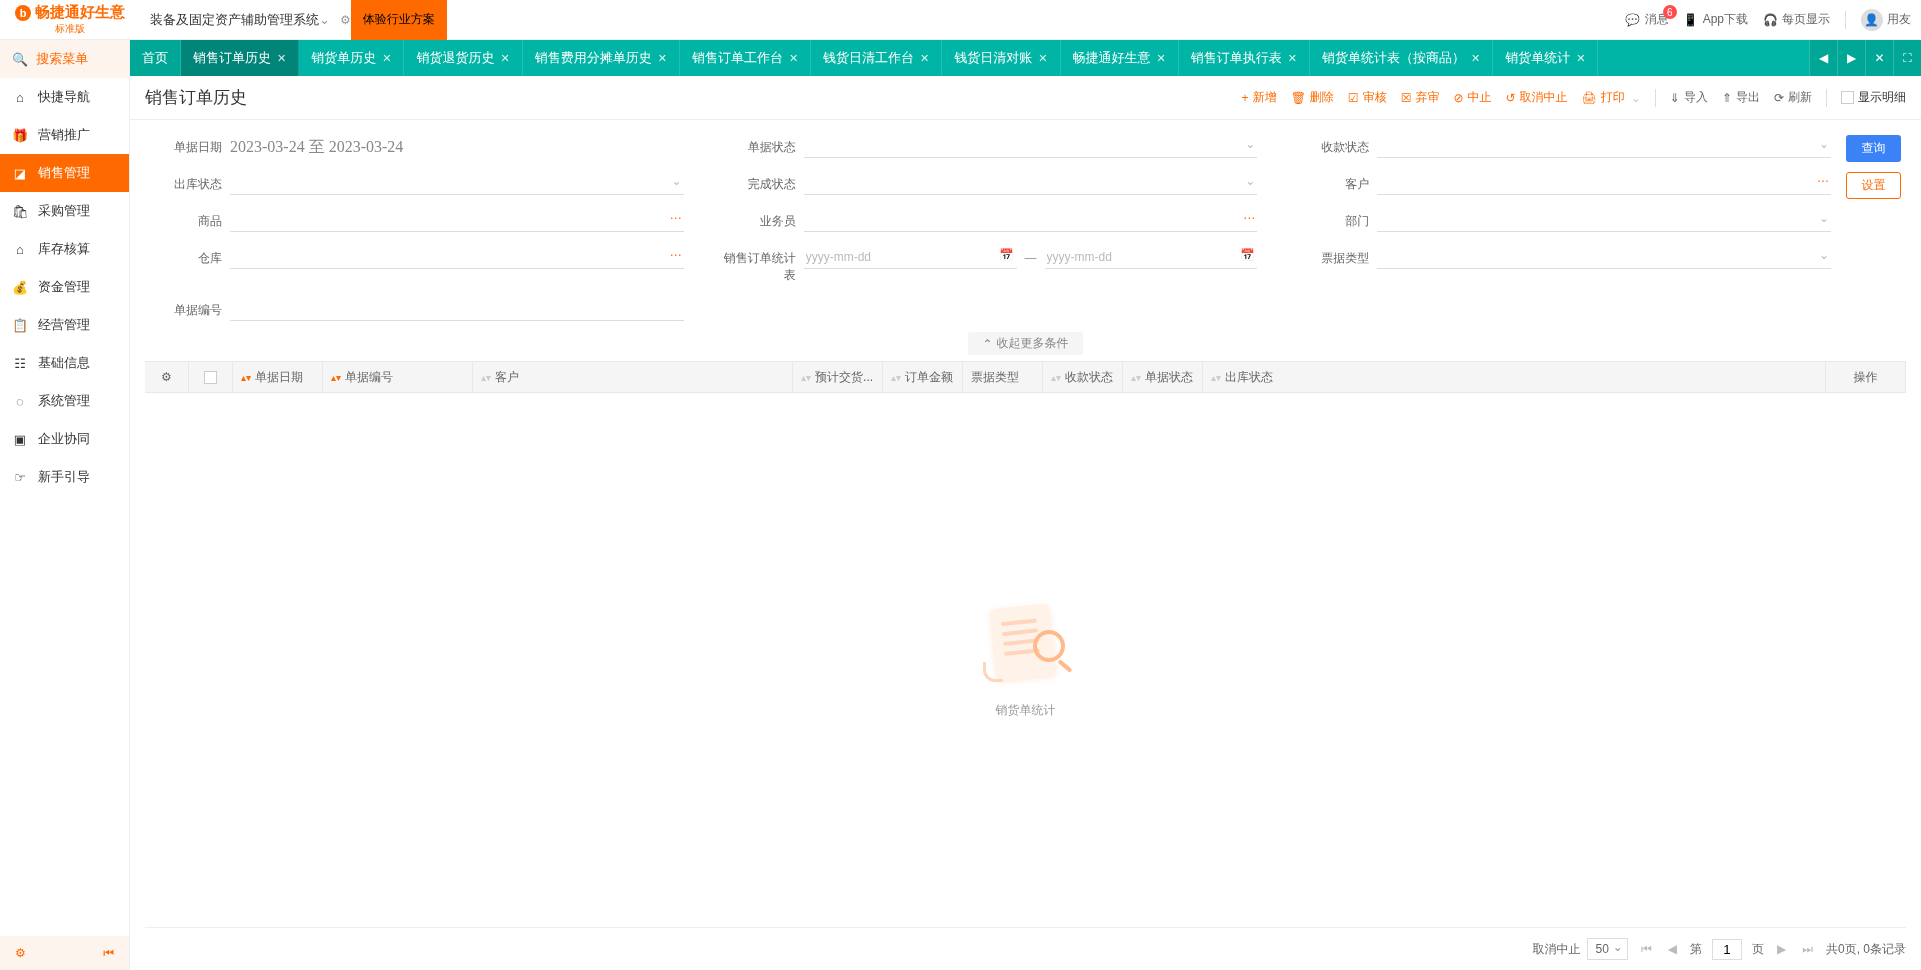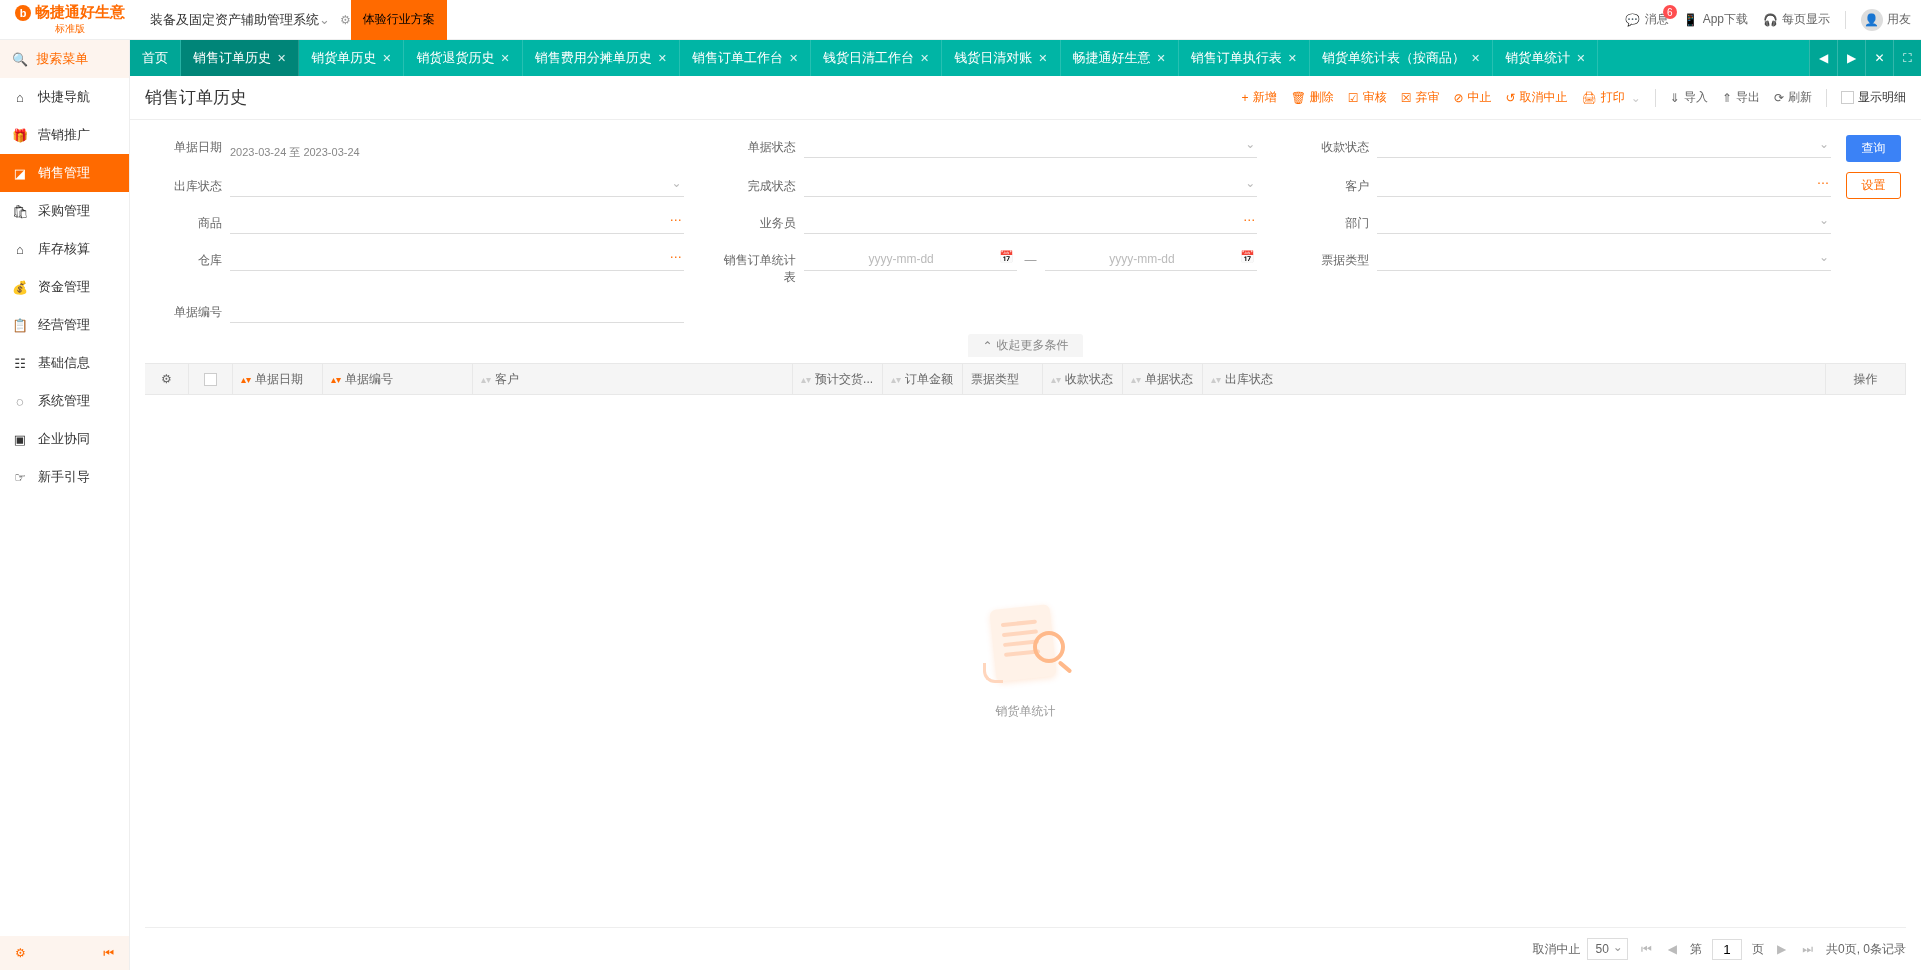--- a/index.html
+++ b/index.html
@@ -44,28 +44,28 @@
 .show-detail { display: flex; align-items: center; gap: 4px; }
 .checkbox { width: 13px; height: 13px; border: 1px solid #ccc; background: #fff; display: inline-block; }
 .filters { padding: 15px 20px 5px; display: flex; }
 .filters-grid { flex: 1; display: grid; grid-template-columns: repeat(3, 1fr); column-gap: 40px; row-gap: 14px; }
 .filter-row { display: flex; align-items: flex-start; }
 .filter-label { width: 80px; text-align: right; color: #666; font-size: 12px; padding-top: 4px; padding-right: 8px; flex-shrink: 0; }
 .filter-ctrl { flex: 1; }
 .date-quick { display: flex; gap: 8px; align-items: center; font-size: 12px; color: #888; flex-wrap: wrap; }
 .date-quick span { cursor: pointer; }
 .date-quick .active { background: #ff6a00; color: #fff; padding: 1px 6px; border-radius: 8px; }
-.date-range { color: #888; font-size: 11px; margin-top: 10px; }
+.date-range { color: #888; font-size: 16px; margin-top: 2px; font-family: Liberation Serif, serif; }
 .input-line { border: none; border-bottom: 1px solid #ddd; width: 100%; padding: 4px 20px 4px 2px; font-size: 12px; background: transparent; outline: none; }
 .input-wrap { position: relative; }
 .input-suffix { position: absolute; right: 2px; top: 2px; color: #bbb; cursor: pointer; font-size: 12px; }
 .input-suffix.orange { color: #ff6a00; }
 .date-pair { display: flex; align-items: center; gap: 8px; }
 .date-input { flex: 1; position: relative; }
-.date-input input { width: 100%; border: none; border-bottom: 1px solid #ddd; padding: 4px 20px 4px 2px; font-size: 12px; outline: none; color: #999; text-align: center; }
+.date-input input { width: 100%; border: none; border-bottom: 1px solid #ddd; padding: 4px 20px 4px 2px; font-size: 12px; outline: none; color: #999; }
 .cal-icon { position: absolute; right: 2px; top: 2px; color: #ff6a00; font-size: 12px; }
 .filters-side { width: 70px; display: flex; flex-direction: column; gap: 10px; padding-left: 15px; }
 .btn-query { background: #3b82f6; color: #fff; border: none; padding: 5px 0; border-radius: 3px; cursor: pointer; font-size: 12px; }
 .btn-set { background: #fff; color: #ff6a00; border: 1px solid #ff6a00; padding: 4px 0; border-radius: 3px; cursor: pointer; font-size: 12px; }
 .collapse-bar { text-align: center; padding: 6px 0; }
 .collapse-inner { display: inline-flex; align-items: center; gap: 4px; background: #f5f5f5; padding: 3px 14px; border-radius: 3px 3px 0 0; color: #888; font-size: 12px; cursor: pointer; }
 .table-wrap { flex: 1; display: flex; flex-direction: column; padding: 0 15px; min-height: 0; }
 .thead { display: flex; background: #f5f5f5; height: 32px; align-items: stretch; border-top: 1px solid #e8e8e8; border-bottom: 1px solid #e8e8e8; }
 .th { display: flex; align-items: center; padding: 0 8px; font-size: 12px; color: #666; border-right: 1px solid #e8e8e8; gap: 4px; }
 .th.gear-col { width: 44px; justify-content: center; }

